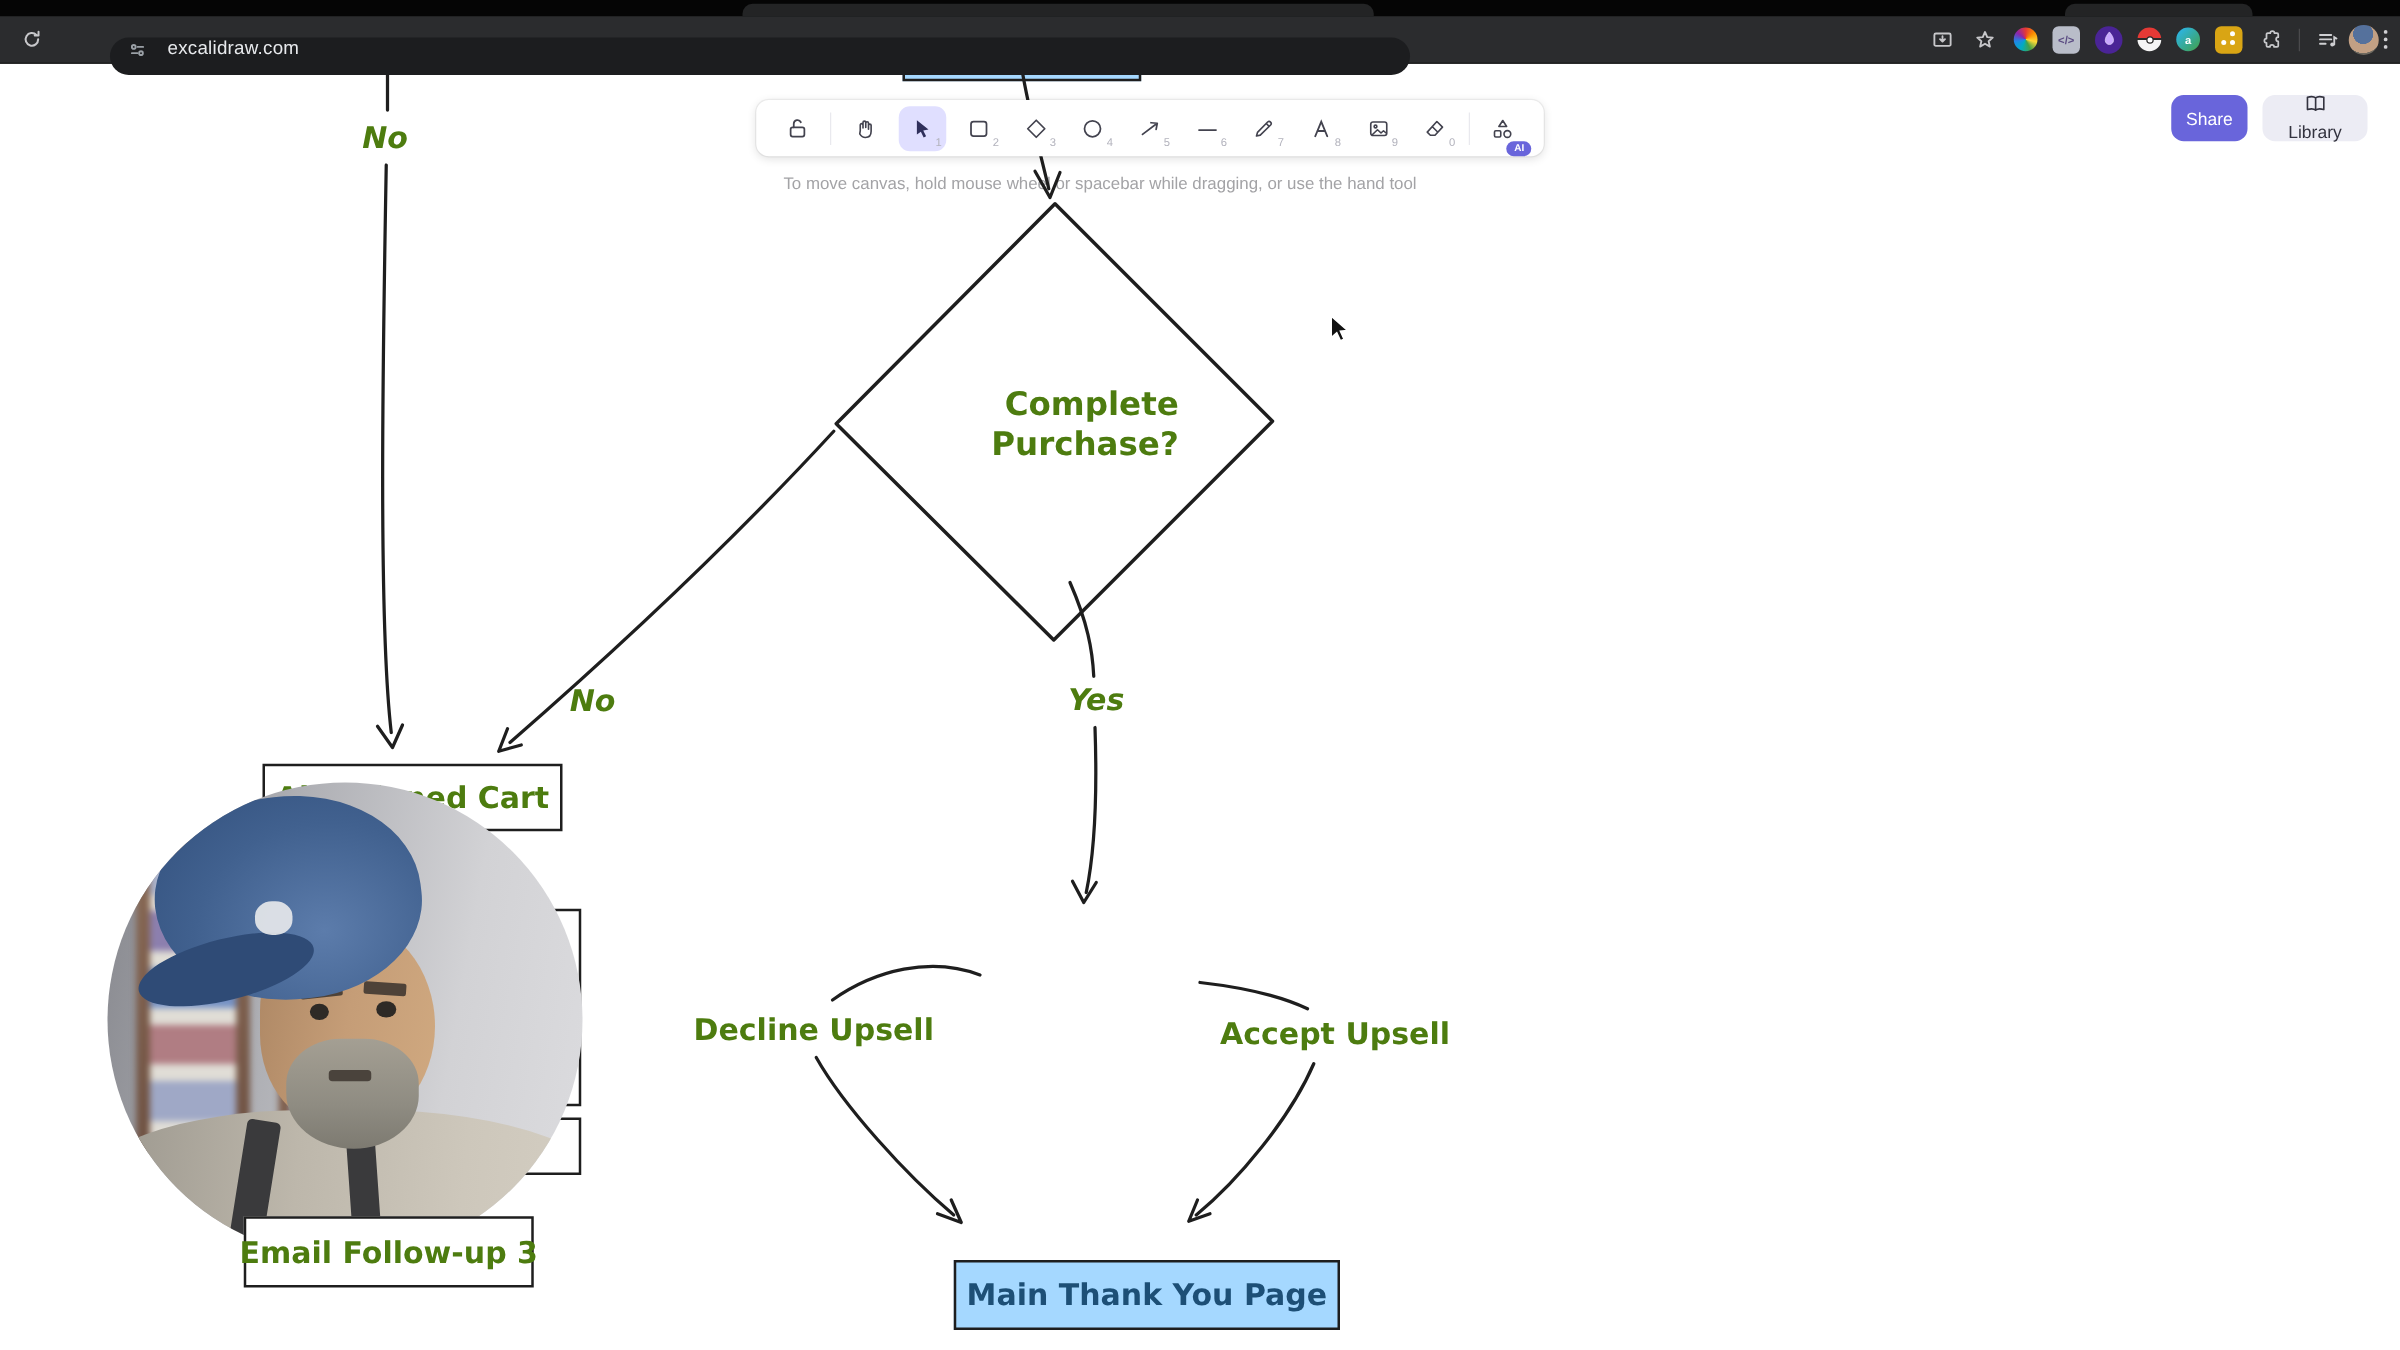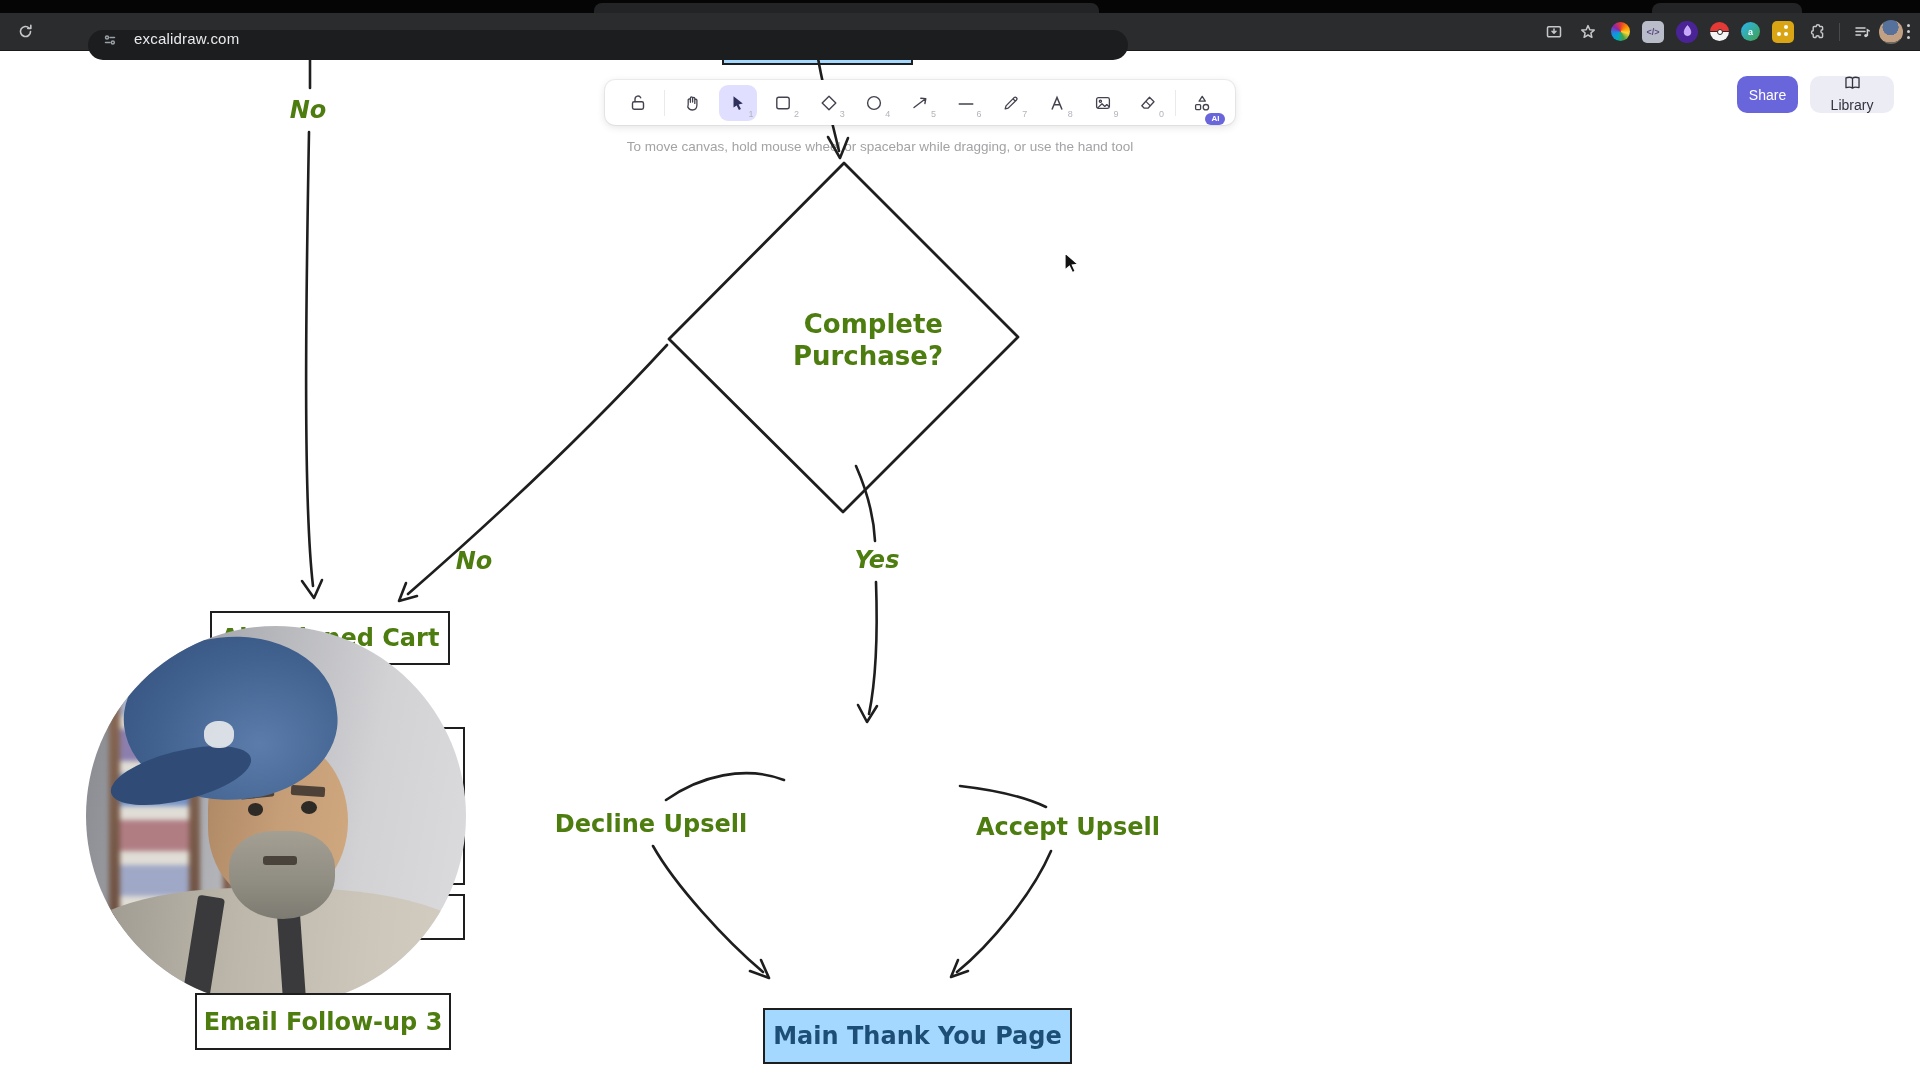--- a/index.html
+++ b/index.html
@@ -157,21 +157,21 @@
     <div id="mouth"></div>
     <div class="brow" style="left:40.5%;top:42.5%;transform:rotate(-6deg);"></div>
     <div class="brow" style="left:54%;top:42%;transform:rotate(4deg);"></div>
     <div class="eye" style="left:42.5%;top:46.5%;"></div>
     <div class="eye" style="left:56.5%;top:46%;"></div>
     <div id="cap"></div>
     <div id="cap-brim"></div>
     <div id="cap-logo"></div>
   </div>
 
-  <div class="node white abs" style="left:195px;top:993px;width:256px;height:57px;z-index:12;">
+  <div class="node white abs" style="left:195px;top:973px;width:232px;height:57px;z-index:12;">
     <span class="lbl hand">Email Follow-up 3</span>
   </div>
 </div>
 
 <div id="island">
   <div class="tool">
     <svg width="20" height="20" viewBox="0 0 20 20" stroke="#43434f" stroke-width="1.4" fill="none" stroke-linecap="round">
       <rect x="4.5" y="8.8" width="11" height="7.4" rx="1.6"></rect>
         <path d="M7 8.8 V6 a3 3 0 0 1 5.7 -1.2"></path>
     </svg>

